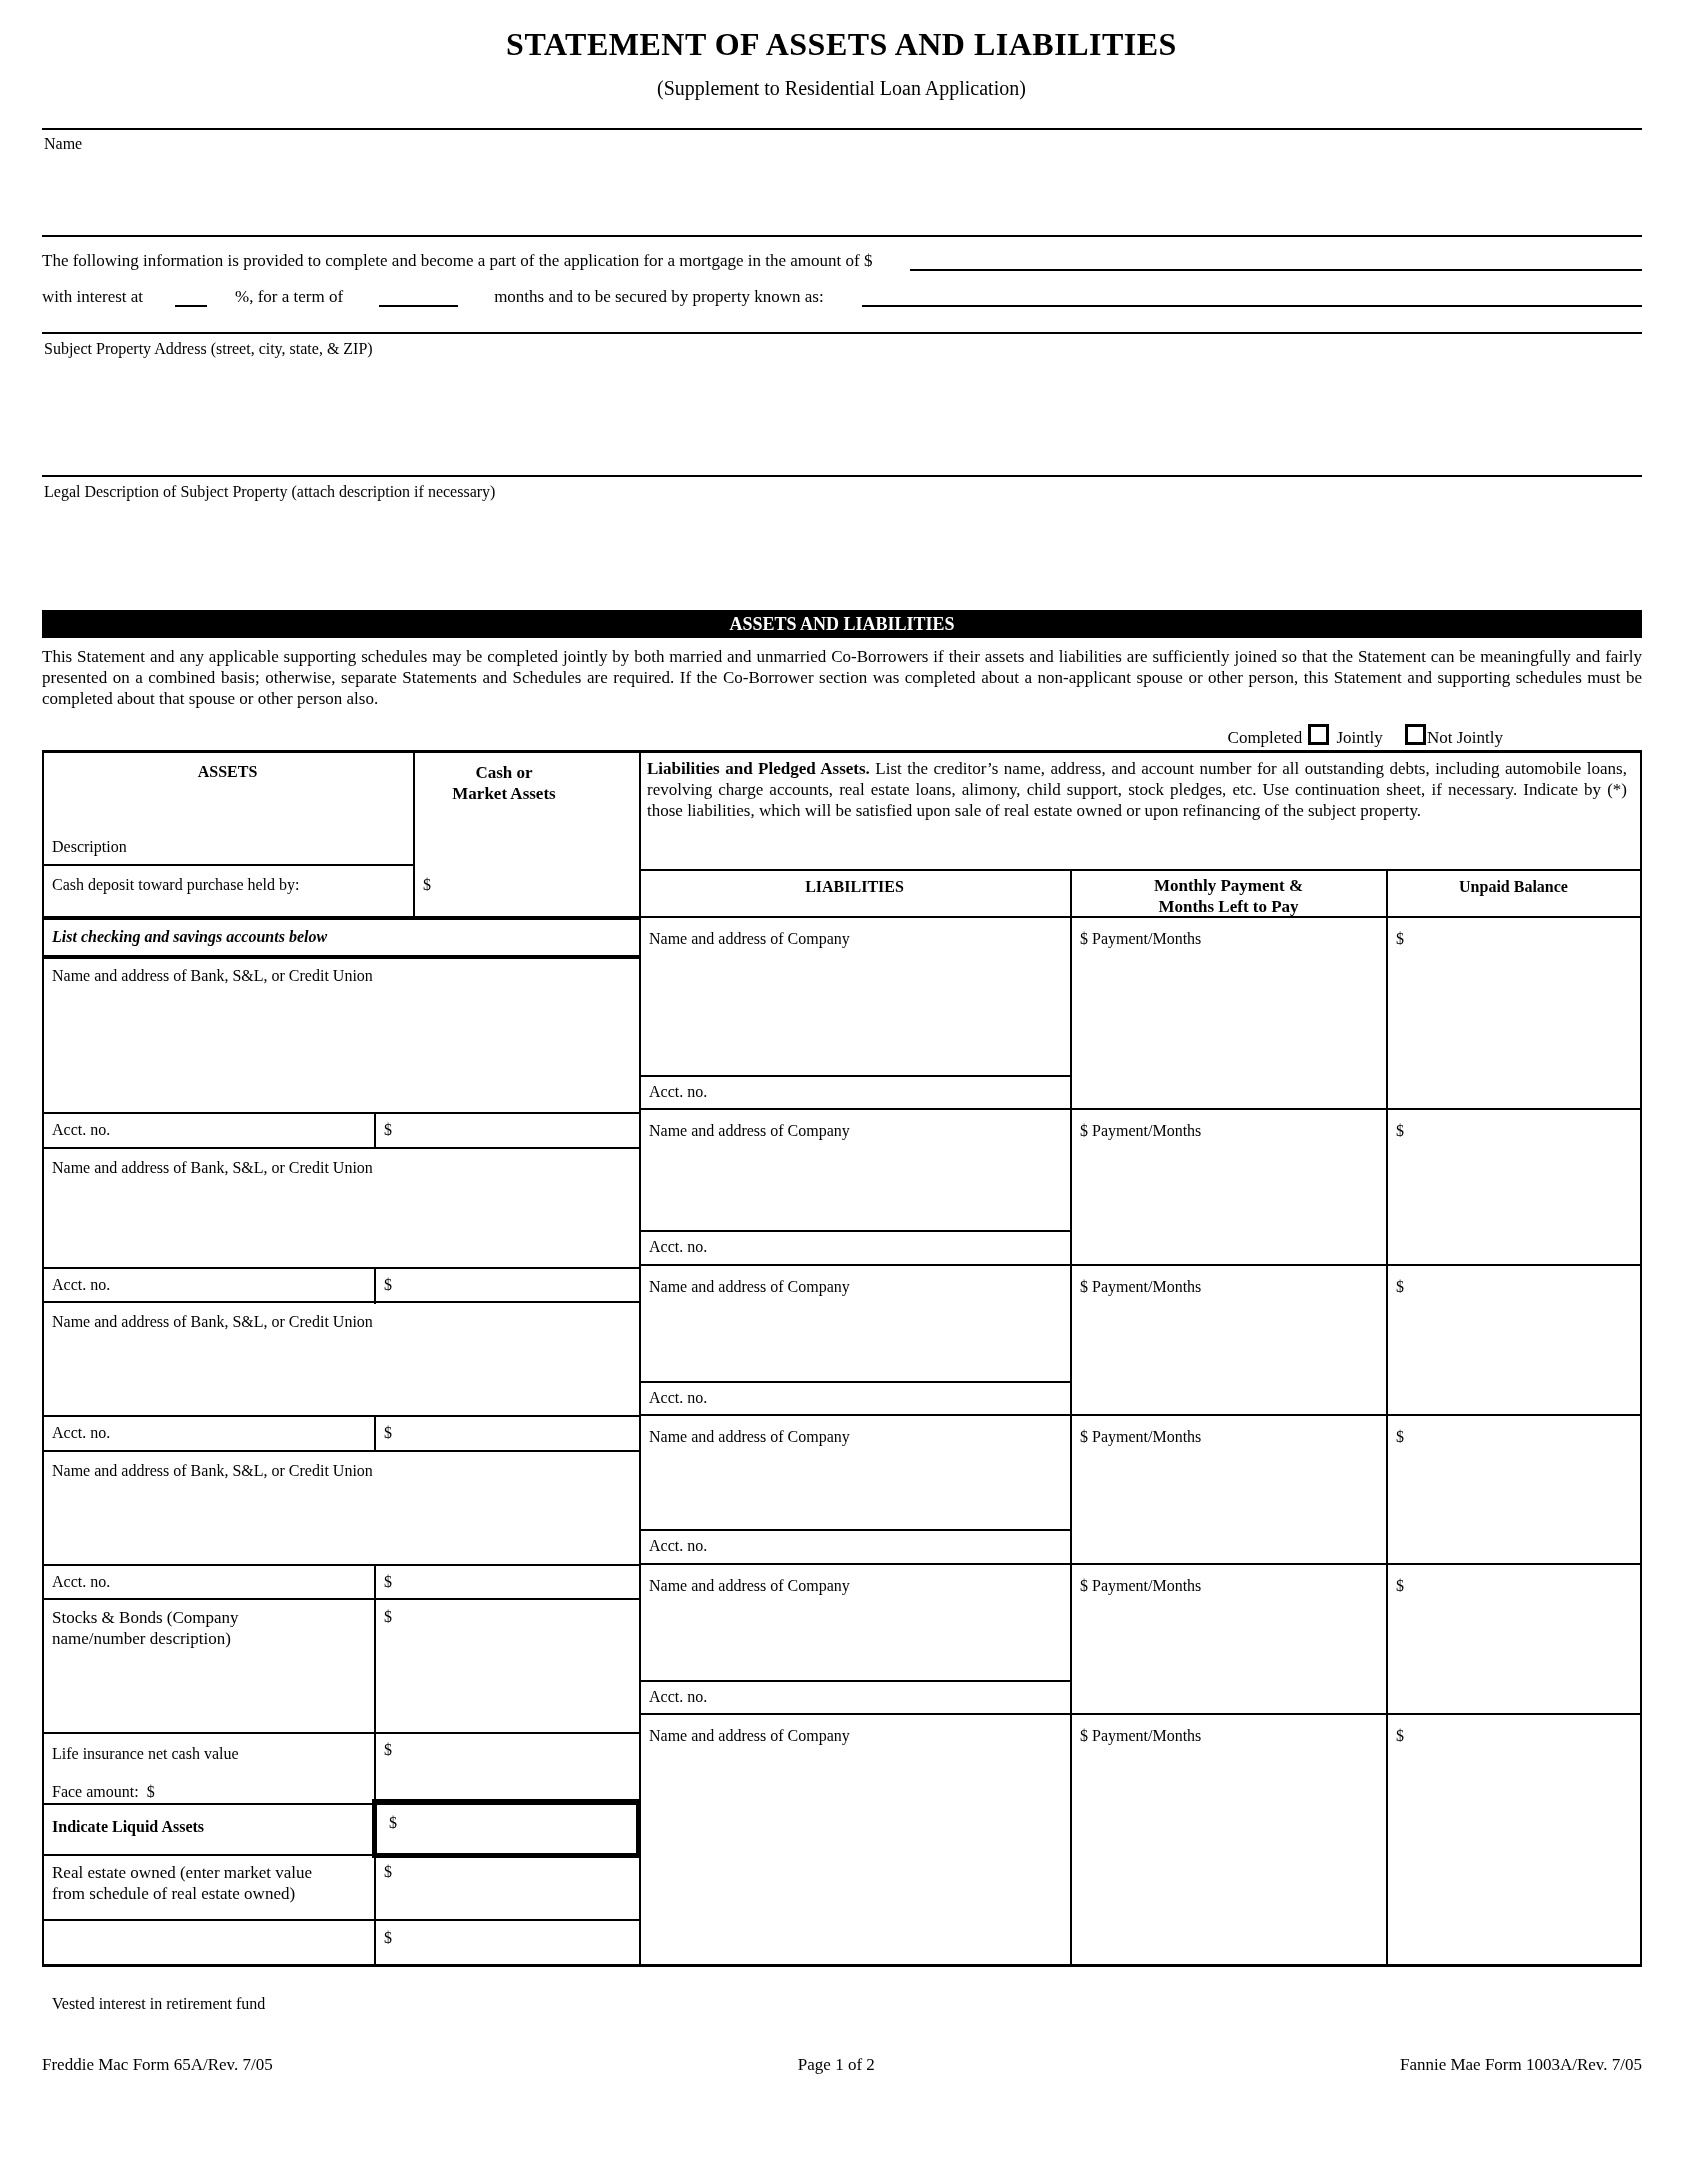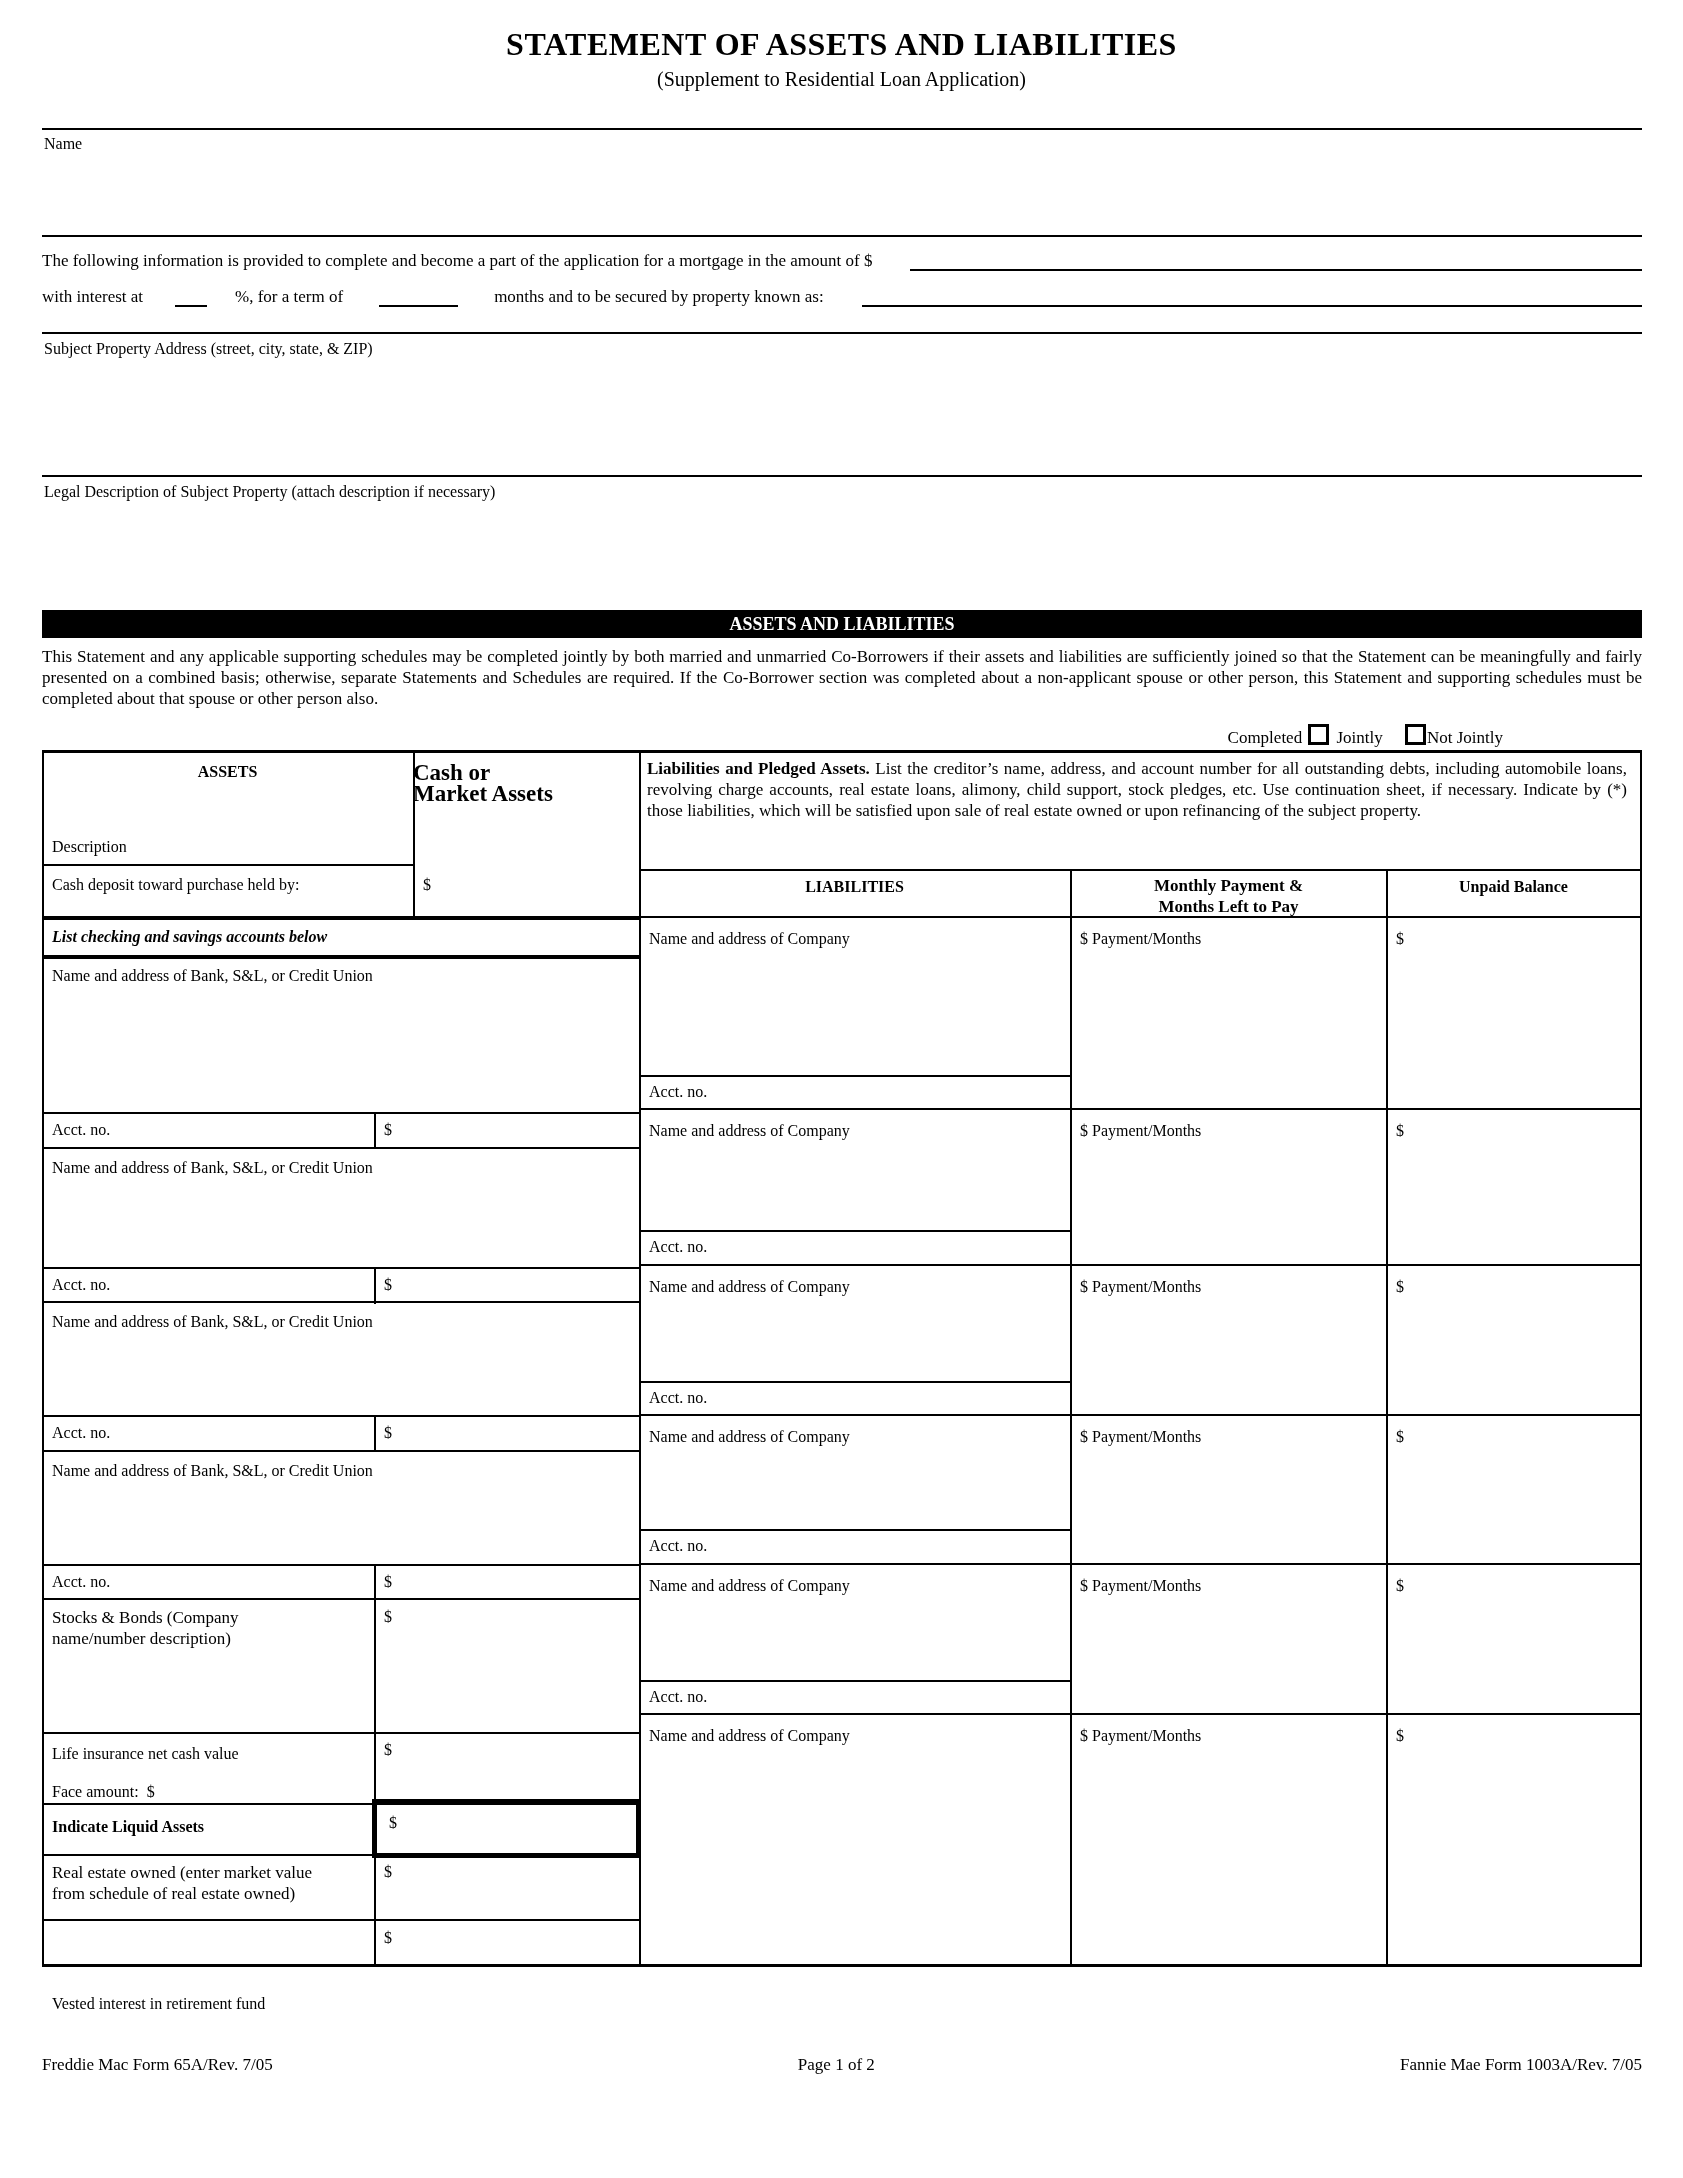--- a/index.html
+++ b/index.html
@@ -33,21 +33,21 @@
   .fill { position:absolute; }
   .liabpara { position:absolute; left:605px; top:8px; width:980px; font-size:17px; line-height:21px; text-align:justify; white-space:normal; }
   .heavybox { position:absolute; border:5px solid #000; background:transparent; }
 </style>
 </head>
 <body>
 
 <div class="page">
 
   <div class="title" style="top:26px;">STATEMENT OF ASSETS AND LIABILITIES</div>
-  <div class="subtitle" style="top:68px;">(Supplement to Residential Loan Application)</div>
+  <div class="subtitle" style="top:77px;">(Supplement to Residential Loan Application)</div>
 
   <div class="hline" style="left:42px; top:128px; width:1600px;"></div>
   <div class="t small" style="left:44px; top:134px;">Name</div>
   <div class="fill" style="left:42px; top:156px; width:1600px; height:71px;"></div>
 
   <div class="hline" style="left:42px; top:235px; width:1600px;"></div>
 
   <div class="flexrow" style="top:248px;">
     <span>The following information is provided to complete and become a part of the application for a mortgage in the amount of $</span>
     <span class="blank grow" style="margin-left:10px;"></span>
@@ -83,21 +83,21 @@
 
   <div class="table">
 
     <div class="hline border" style="left:0; top:0; width:1600px;"></div>
     <div class="hline border" style="left:0; top:1214px; width:1600px;"></div>
     <div class="vline" style="left:0; top:0; height:1217px;"></div>
     <div class="vline" style="left:1598px; top:0; height:1217px;"></div>
     <div class="vline" style="left:597px; top:0; height:1217px;"></div>
 
     <div class="t b c" style="left:0; top:12px; width:371px;">ASSETS</div>
-    <div class="abs" style="left:371px; top:12px; width:182px; text-align:left; font-weight:bold; font-size:23px; line-height:21px;">
+    <div class="abs" style="left:371px; top:12px; width:182px; text-align:center; font-weight:bold; font-size:17px; line-height:21px;">
       <div>Cash or</div>
       <div>Market Assets</div>
     </div>
     <div class="vline" style="left:371px; top:0; height:168px;"></div>
     <div class="t" style="left:10px; top:87px;">Description</div>
     <div class="hline" style="left:0; top:114px; width:371px;"></div>
     <div class="t" style="left:10px; top:125px;">Cash deposit toward purchase held by:</div>
     <div class="t" style="left:381px; top:125px;">$</div>
 
     <div class="liabpara">

